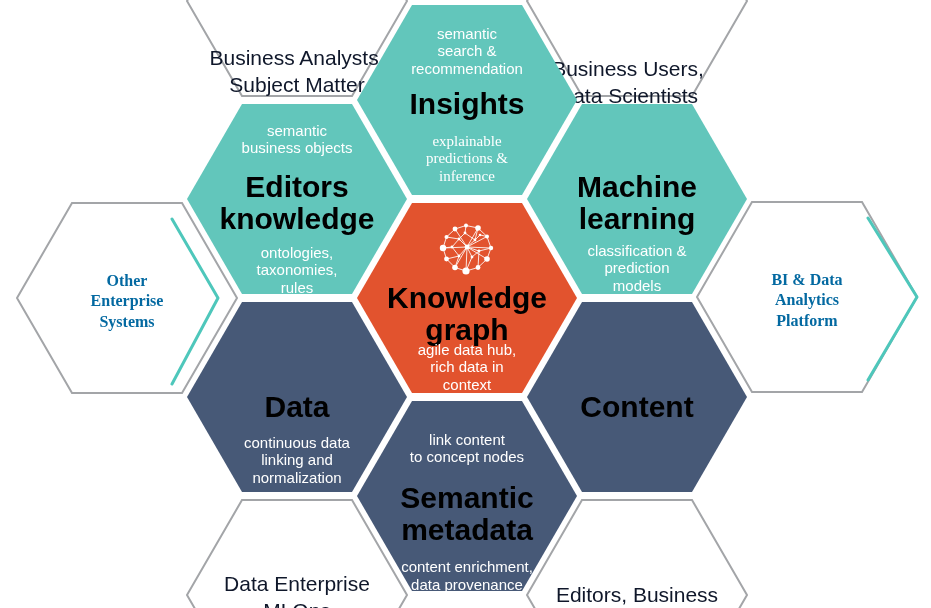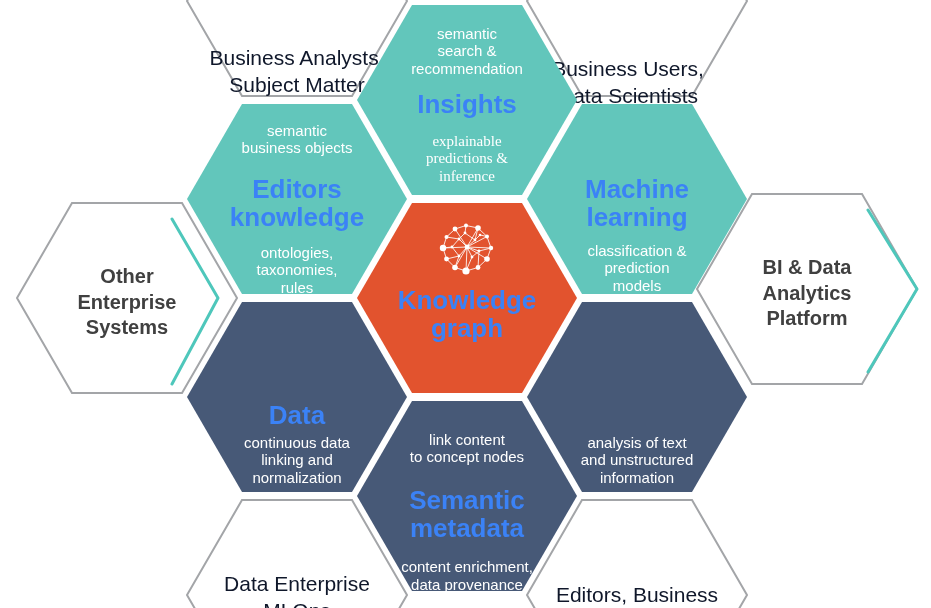--- a/index.html
+++ b/index.html
@@ -1,25 +1,25 @@
 <!DOCTYPE html>
 <html><head>
 <meta charset="utf-8">
 <style>
   html,body{margin:0;padding:0;background:#fff;}
   .stage{position:relative;width:931px;height:608px;background:#ffffff;overflow:hidden;
          font-family:"Liberation Sans",sans-serif;}
   .hex{position:absolute;width:220px;height:198px;}
   .hex .shape{position:absolute;left:0;top:0;overflow:visible;}
   .title{position:absolute;left:0;right:0;top:50%;transform:translateY(-50%);
-         text-align:center;font-weight:bold;font-size:26px;line-height:1.08;
-         color:#3b82f6;white-space:pre-line;}
+         text-align:center;font-weight:bold;font-size:30px;line-height:1.08;
+         color:#000000;white-space:pre-line;}
   .sub{position:absolute;left:6px;right:6px;text-align:center;font-size:15px;
        line-height:1.16;color:#ffffff;white-space:pre-line;}
-  .accent-title{color:#404040;font-size:20px;line-height:1.28;}
+  .accent-title{color:#0369a1;font-size:16px;line-height:1.28;font-family:Liberation Serif, serif;}
   .corner-label{position:absolute;width:260px;text-align:center;font-size:21px;
                 line-height:1.3;color:#0f172a;white-space:pre-line;margin-top:28px;}
   .icon-wrap{position:absolute;left:0;right:0;top:18px;text-align:center;}
 </style>
 </head>
 <body>
 
 <div class="stage">
 
   <div class="hex" style="left:187px;top:-94px;">
@@ -55,21 +55,21 @@
   <div class="hex" style="left:17px;top:203px;">
     <svg class="shape" width="220" height="190">
       <polygon points="0,95 55,0 165,0 220,95 165,190 55,190" fill="#FFFFFF" stroke="#A3A5A8" stroke-width="2"></polygon>
       <polyline points="155,16 201,95 155,181" fill="none" stroke="#4EC7BB" stroke-width="3" stroke-linecap="round" stroke-linejoin="round"></polyline>
     </svg>
     <div class="title accent-title">Other
 Enterprise
 Systems</div>
   </div>
 
-  <div class="hex" style="left:697px;top:194px;">
+  <div class="hex" style="left:697px;top:202px;">
     <svg class="shape" width="220" height="190">
       <polygon points="0,95 55,0 165,0 220,95 165,190 55,190" fill="#FFFFFF" stroke="#A3A5A8" stroke-width="2"></polygon>
       <polyline points="171,16 220,95 171,178" fill="none" stroke="#4EC7BB" stroke-width="3" stroke-linecap="round" stroke-linejoin="round"></polyline>
     </svg>
     <div class="title accent-title">BI &amp; Data
 Analytics
 Platform</div>
   </div>
 
   <div class="hex" style="left:357px;top:5px;">
@@ -140,39 +140,40 @@
           <circle cx="37" cy="36" r="1.4"></circle>
             <circle cx="24" cy="35" r="1.4"></circle>
           <circle cx="17" cy="26" r="1.4"></circle>
             <circle cx="30" cy="12" r="1.4"></circle>
           <circle cx="45" cy="14" r="1.3"></circle>
         </g>
       </svg>
     </div>
     <div class="title" style="top:calc(50% + 12px);">Knowledge
 graph</div>
+    <div class="sub" style="bottom:8px;">agile data hub,
+rich data in
+context</div>
   </div>
 
   <div class="hex" style="left:187px;top:302px;">
     <svg class="shape" width="220" height="190">
       <polygon points="0,95 55,0 165,0 220,95 165,190 55,190" fill="#475977"></polygon>
     </svg>
-    <div class="title" style="top:calc(50% + 6px);margin-top:8px;">Data</div>
+    <div class="title" style="top:calc(50% + 6px);">Data</div>
     <div class="sub" style="bottom:14px;">continuous data
 linking and
 normalization</div>
   </div>
 
   <div class="hex" style="left:527px;top:302px;">
     <svg class="shape" width="220" height="190">
       <polygon points="0,95 55,0 165,0 220,95 165,190 55,190" fill="#475977"></polygon>
     </svg>
-    <div class="sub" style="bottom:14px;">analysis of text
-and unstructured
-information</div>
+    <div class="title" style="top:calc(50% + 6px);">Content</div>
   </div>
 
   <div class="hex" style="left:357px;top:401px;">
     <svg class="shape" width="220" height="190">
       <polygon points="0,95 55,0 165,0 220,95 165,190 55,190" fill="#475977"></polygon>
     </svg>
     <div class="sub" style="top:30px;">link content
 to concept nodes</div>
     <div class="title" style="top:calc(50% + 14px);">Semantic
 metadata</div>

